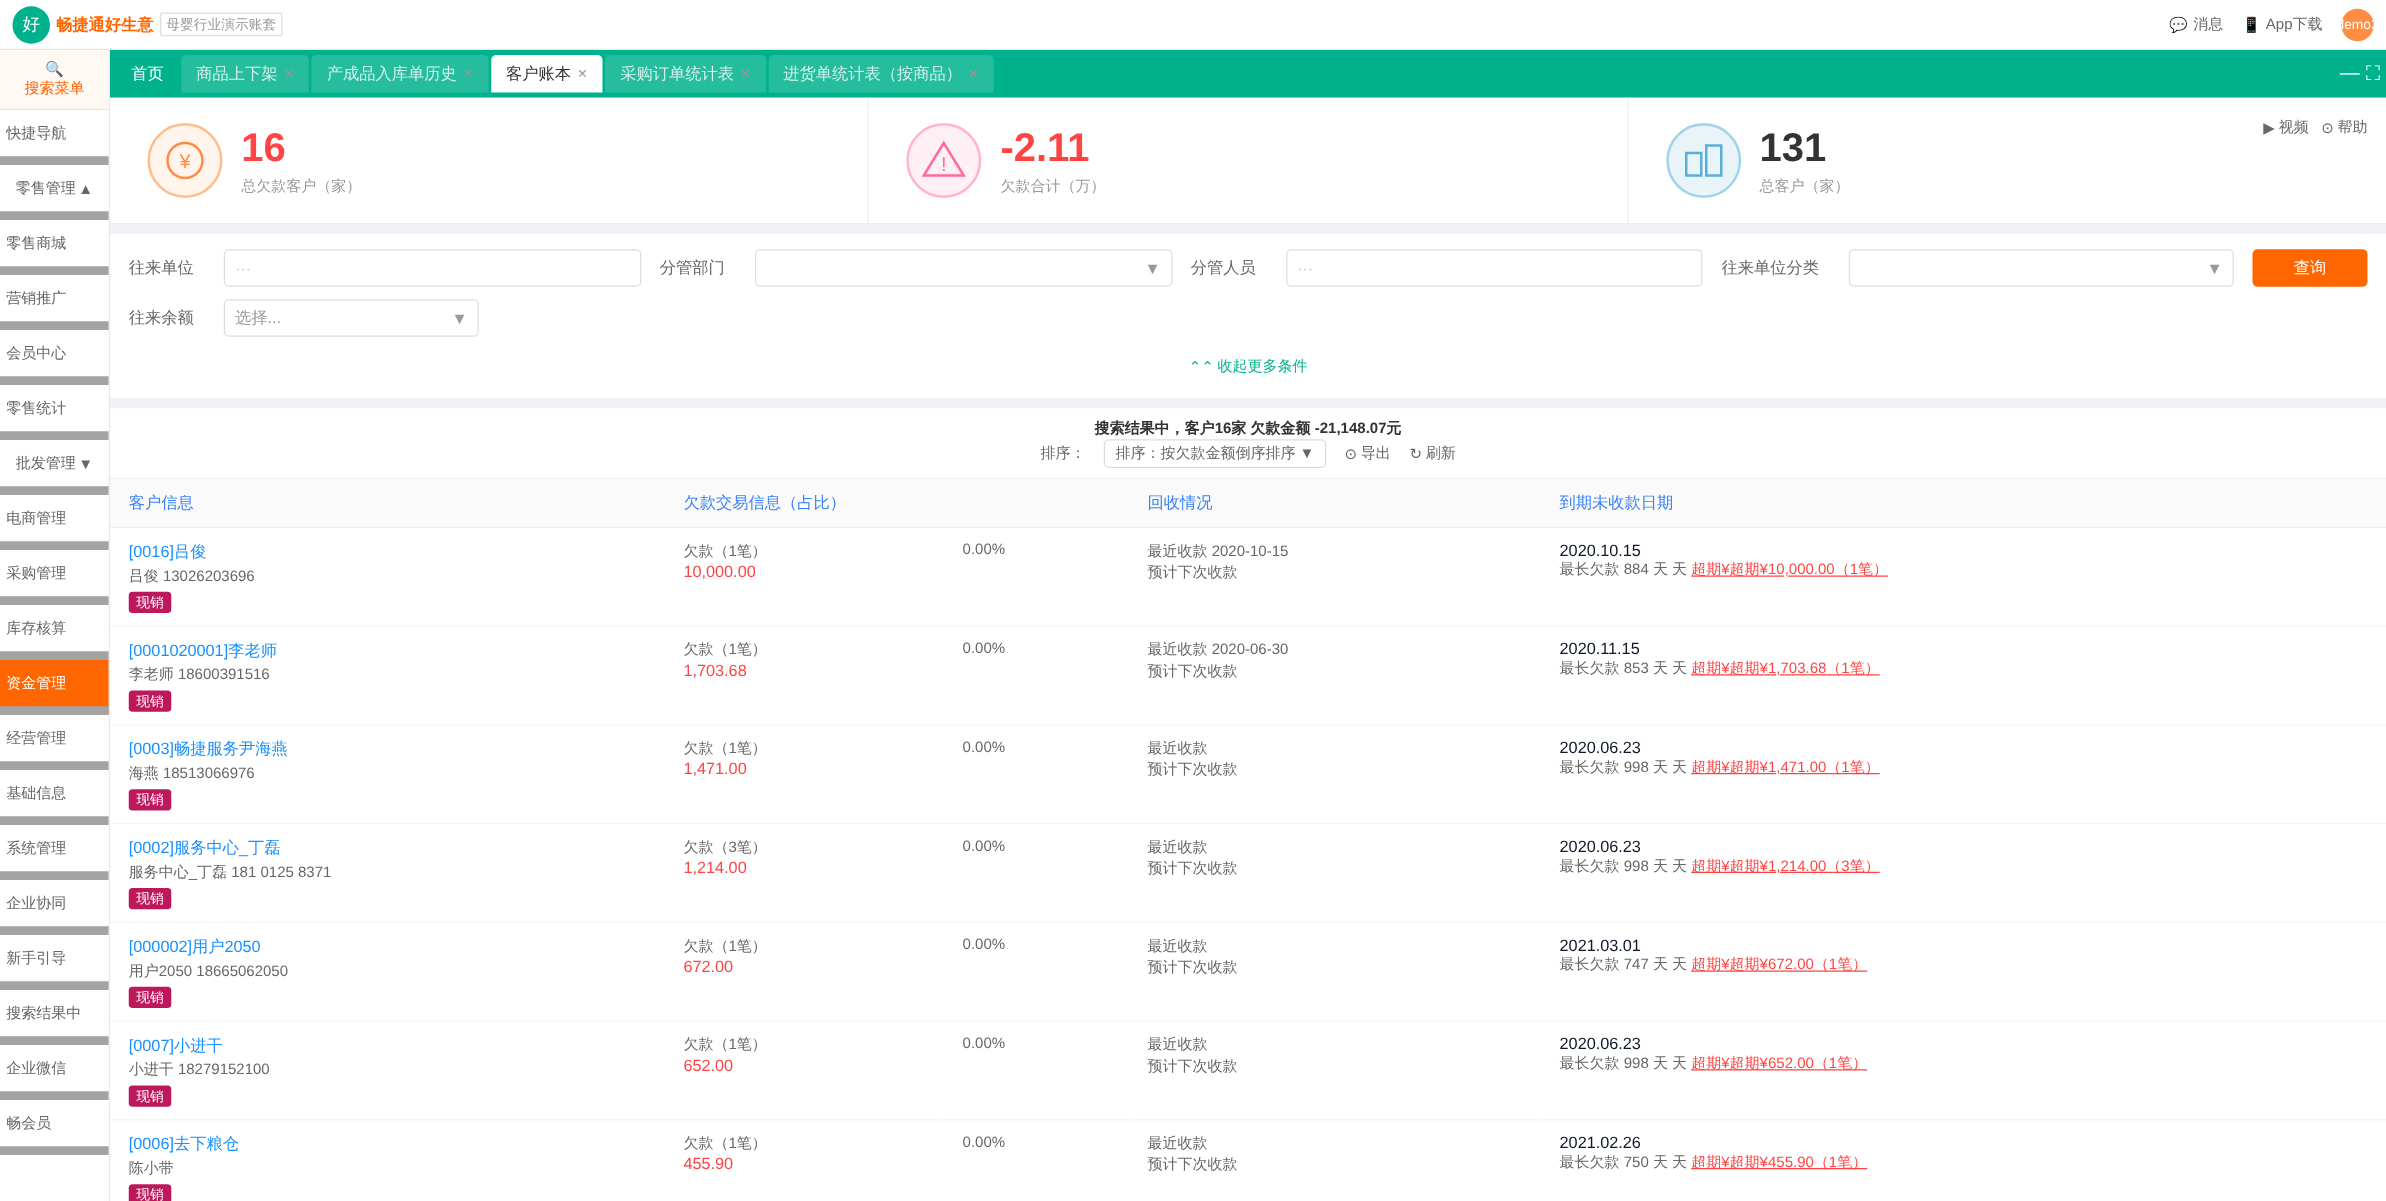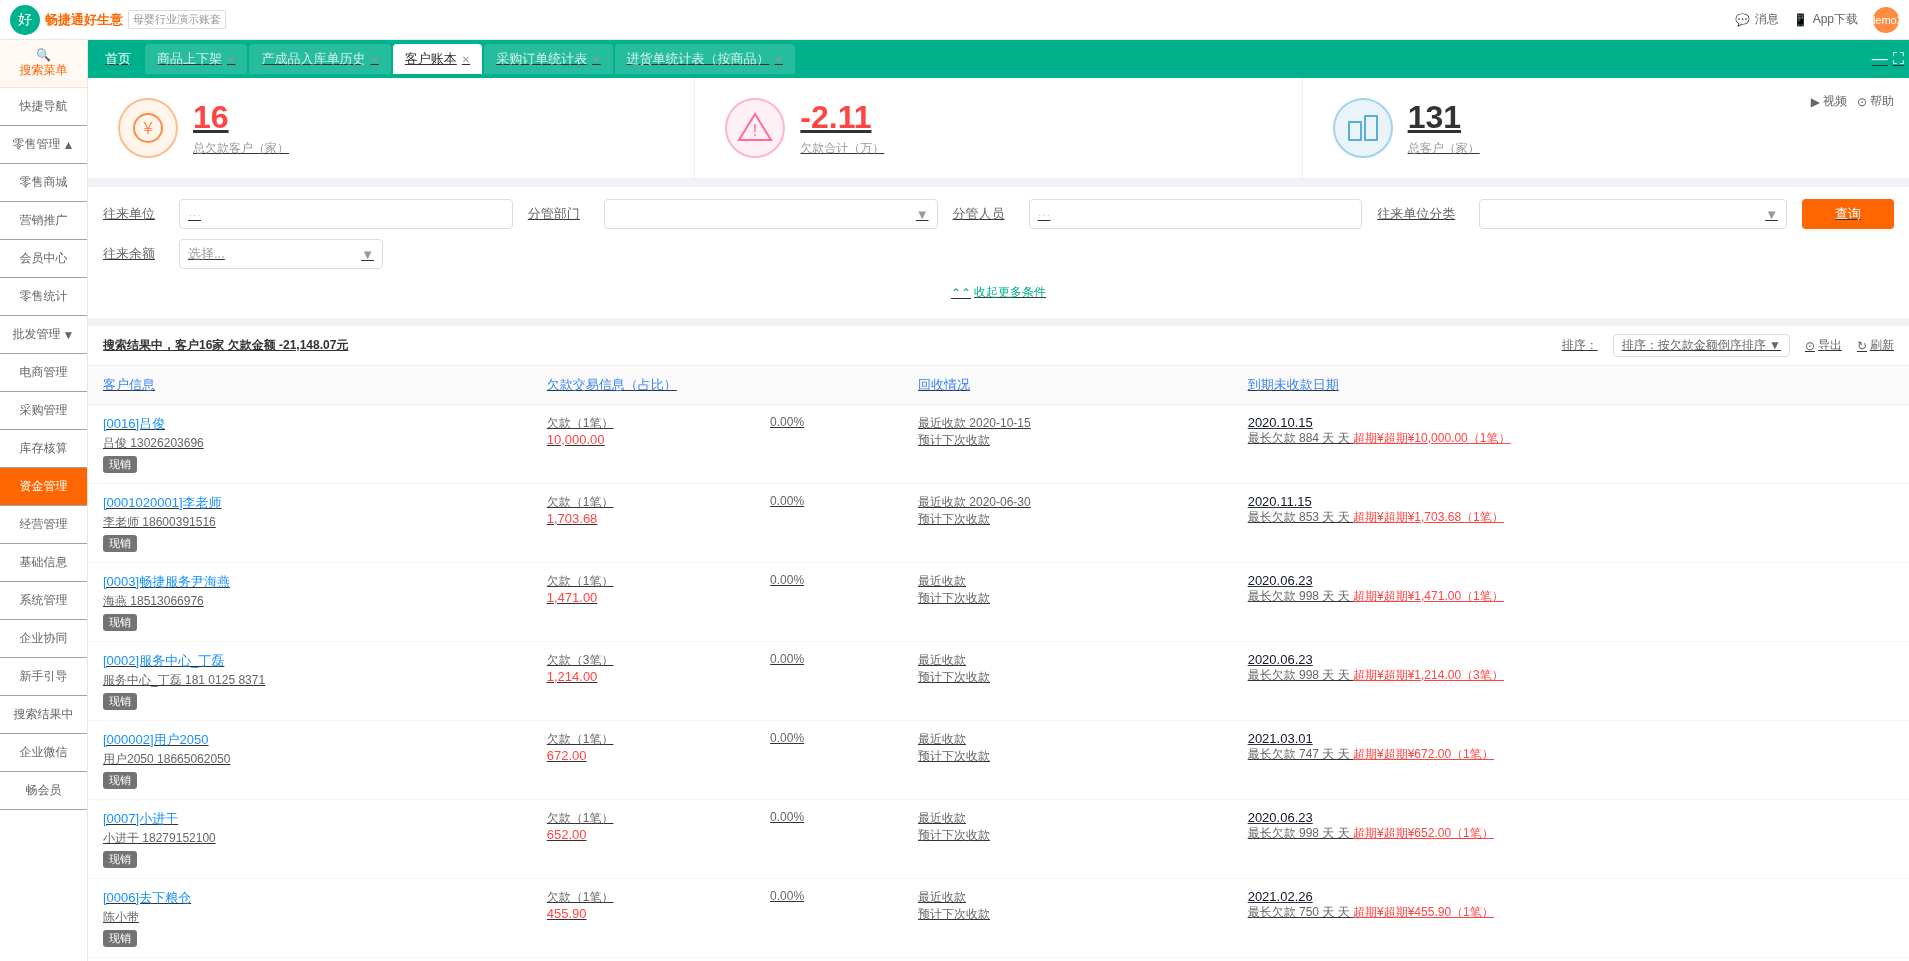--- a/index.html
+++ b/index.html
@@ -14,26 +14,26 @@
     .logo-area { display: flex; align-items: center; gap: 5px; }
     .logo-text { color: #ff6600; font-size: 13px; font-weight: bold; }
     .header-right { display: flex; align-items: center; gap: 15px; }
     .header-btn { display: flex; align-items: center; gap: 4px; color: #666; font-size: 12px; cursor: pointer; }
     .avatar { width: 26px; height: 26px; border-radius: 50%; background: #ff8c42; display: flex; align-items: center; justify-content: center; color: #fff; font-size: 11px; }
     
     
     .layout { display: flex; height: calc(100vh - 40px); }
     .sidebar { width: 88px; background: #fff; border-right: 1px solid #e8e8e8; display: flex; flex-direction: column; overflow-y: auto; flex-shrink: 0; }
     .sidebar-search { padding: 8px 5px; background: #fff8f3; color: #ff6600; font-size: 12px; text-align: center; cursor: pointer; border-bottom: 1px solid #ffe0c8; }
-    .sidebar-item { padding: 10px 5px; text-align: center; font-size: 12px; color: #666; cursor: pointer; border-bottom: 1px solid #a3a3a3; }
+    .sidebar-item { padding: 10px 5px; font-size: 12px; color: #666; cursor: pointer; border-bottom: 7px solid #a3a3a3; }
     .sidebar-item.active { background: #ff6600; color: #fff; }
     .sidebar-item.has-arrow { display: flex; align-items: center; justify-content: center; gap: 2px; }
     
     
-    .main-content { flex: 1; display: flex; flex-direction: column; overflow: hidden; text-decoration: underline; }
+    .main-content { flex: 1; display: flex; flex-direction: column; overflow: hidden; }
     
     
     .tab-bar {
       display: flex; align-items: center; background: #00b18d;
       height: 38px; padding: 0 5px; gap: 2px; flex-shrink: 0;
     }
     .tab-item {
       display: flex; align-items: center; gap: 5px;
       padding: 0 12px; height: 30px; border-radius: 4px 4px 0 0;
       cursor: pointer; font-size: 13px; color: rgba(255,255,255,0.8);
@@ -85,38 +85,38 @@
     }
     .collapse-btn { color: #00b18d; font-size: 12px; cursor: pointer; display: flex; align-items: center; gap: 3px; }
     .search-btn {
       background: #ff6600; color: #fff; border: none; border-radius: 4px;
       padding: 6px 33px; cursor: pointer; font-size: 13px;
     }
     
     
     .results-bar {
       background: #fff; padding: 8px 15px; display: flex; align-items: center;
-      justify-content: space-between; border-bottom: 1px solid #eee; font-size: 12px;
+      justify-content: space-between; border-bottom: 1px solid #eee; font-size: 12px; flex-direction: column;
     }
     .results-info { color: #666; }
     .results-info span { color: #333; font-weight: bold; }
     .results-actions { display: flex; align-items: center; gap: 15px; color: #666; }
     .sort-select { border: 1px solid #ddd; border-radius: 4px; padding: 2px 8px; font-size: 12px; cursor: pointer; }
     .action-btn { color: #666; cursor: pointer; display: flex; align-items: center; gap: 3px; font-size: 12px; }
     
     
     .data-table { background: #fff; width: 100%; border-collapse: collapse; }
     .data-table thead tr { background: #fafafa; border-bottom: 1px solid #eee; }
     .data-table th { padding: 10px 15px; text-align: left; font-size: 13px; color: #3b82f6; font-weight: normal; border-bottom: 1px solid #eee; }
     .data-table tbody tr { border-bottom: 1px solid #f5f5f5; }
     .data-table td { padding: 10px 15px; vertical-align: top; font-size: 13px; }
     
     .customer-name { color: #1890ff; cursor: pointer; font-size: 13px; text-decoration: none; margin-top: 40px; }
     .customer-phone { color: #666; font-size: 12px; margin-top: 2px; }
-    .tag-green { background: #737373; color: #fff; font-size: 11px; padding: 1px 6px; border-radius: 3px; display: inline-block; margin-top: 4px; }
+    .tag-green { background: #be185d; color: #fff; font-size: 11px; padding: 1px 6px; border-radius: 3px; display: inline-block; margin-top: 4px; }
     .debt-amount { color: #f44; font-size: 13px; cursor: pointer; }
     .debt-count { color: #666; font-size: 12px; }
     .percent { color: #666; font-size: 12px; }
     .collection-info { font-size: 12px; color: #666; }
     .overdue-link { color: #f44; font-size: 12px; cursor: pointer; }
     .date-text { font-size: 13px; color: #0f172a; }
     .days-text { color: #666; font-size: 12px; }
     
     
     ::-webkit-scrollbar { width: 6px; height: 6px; }

